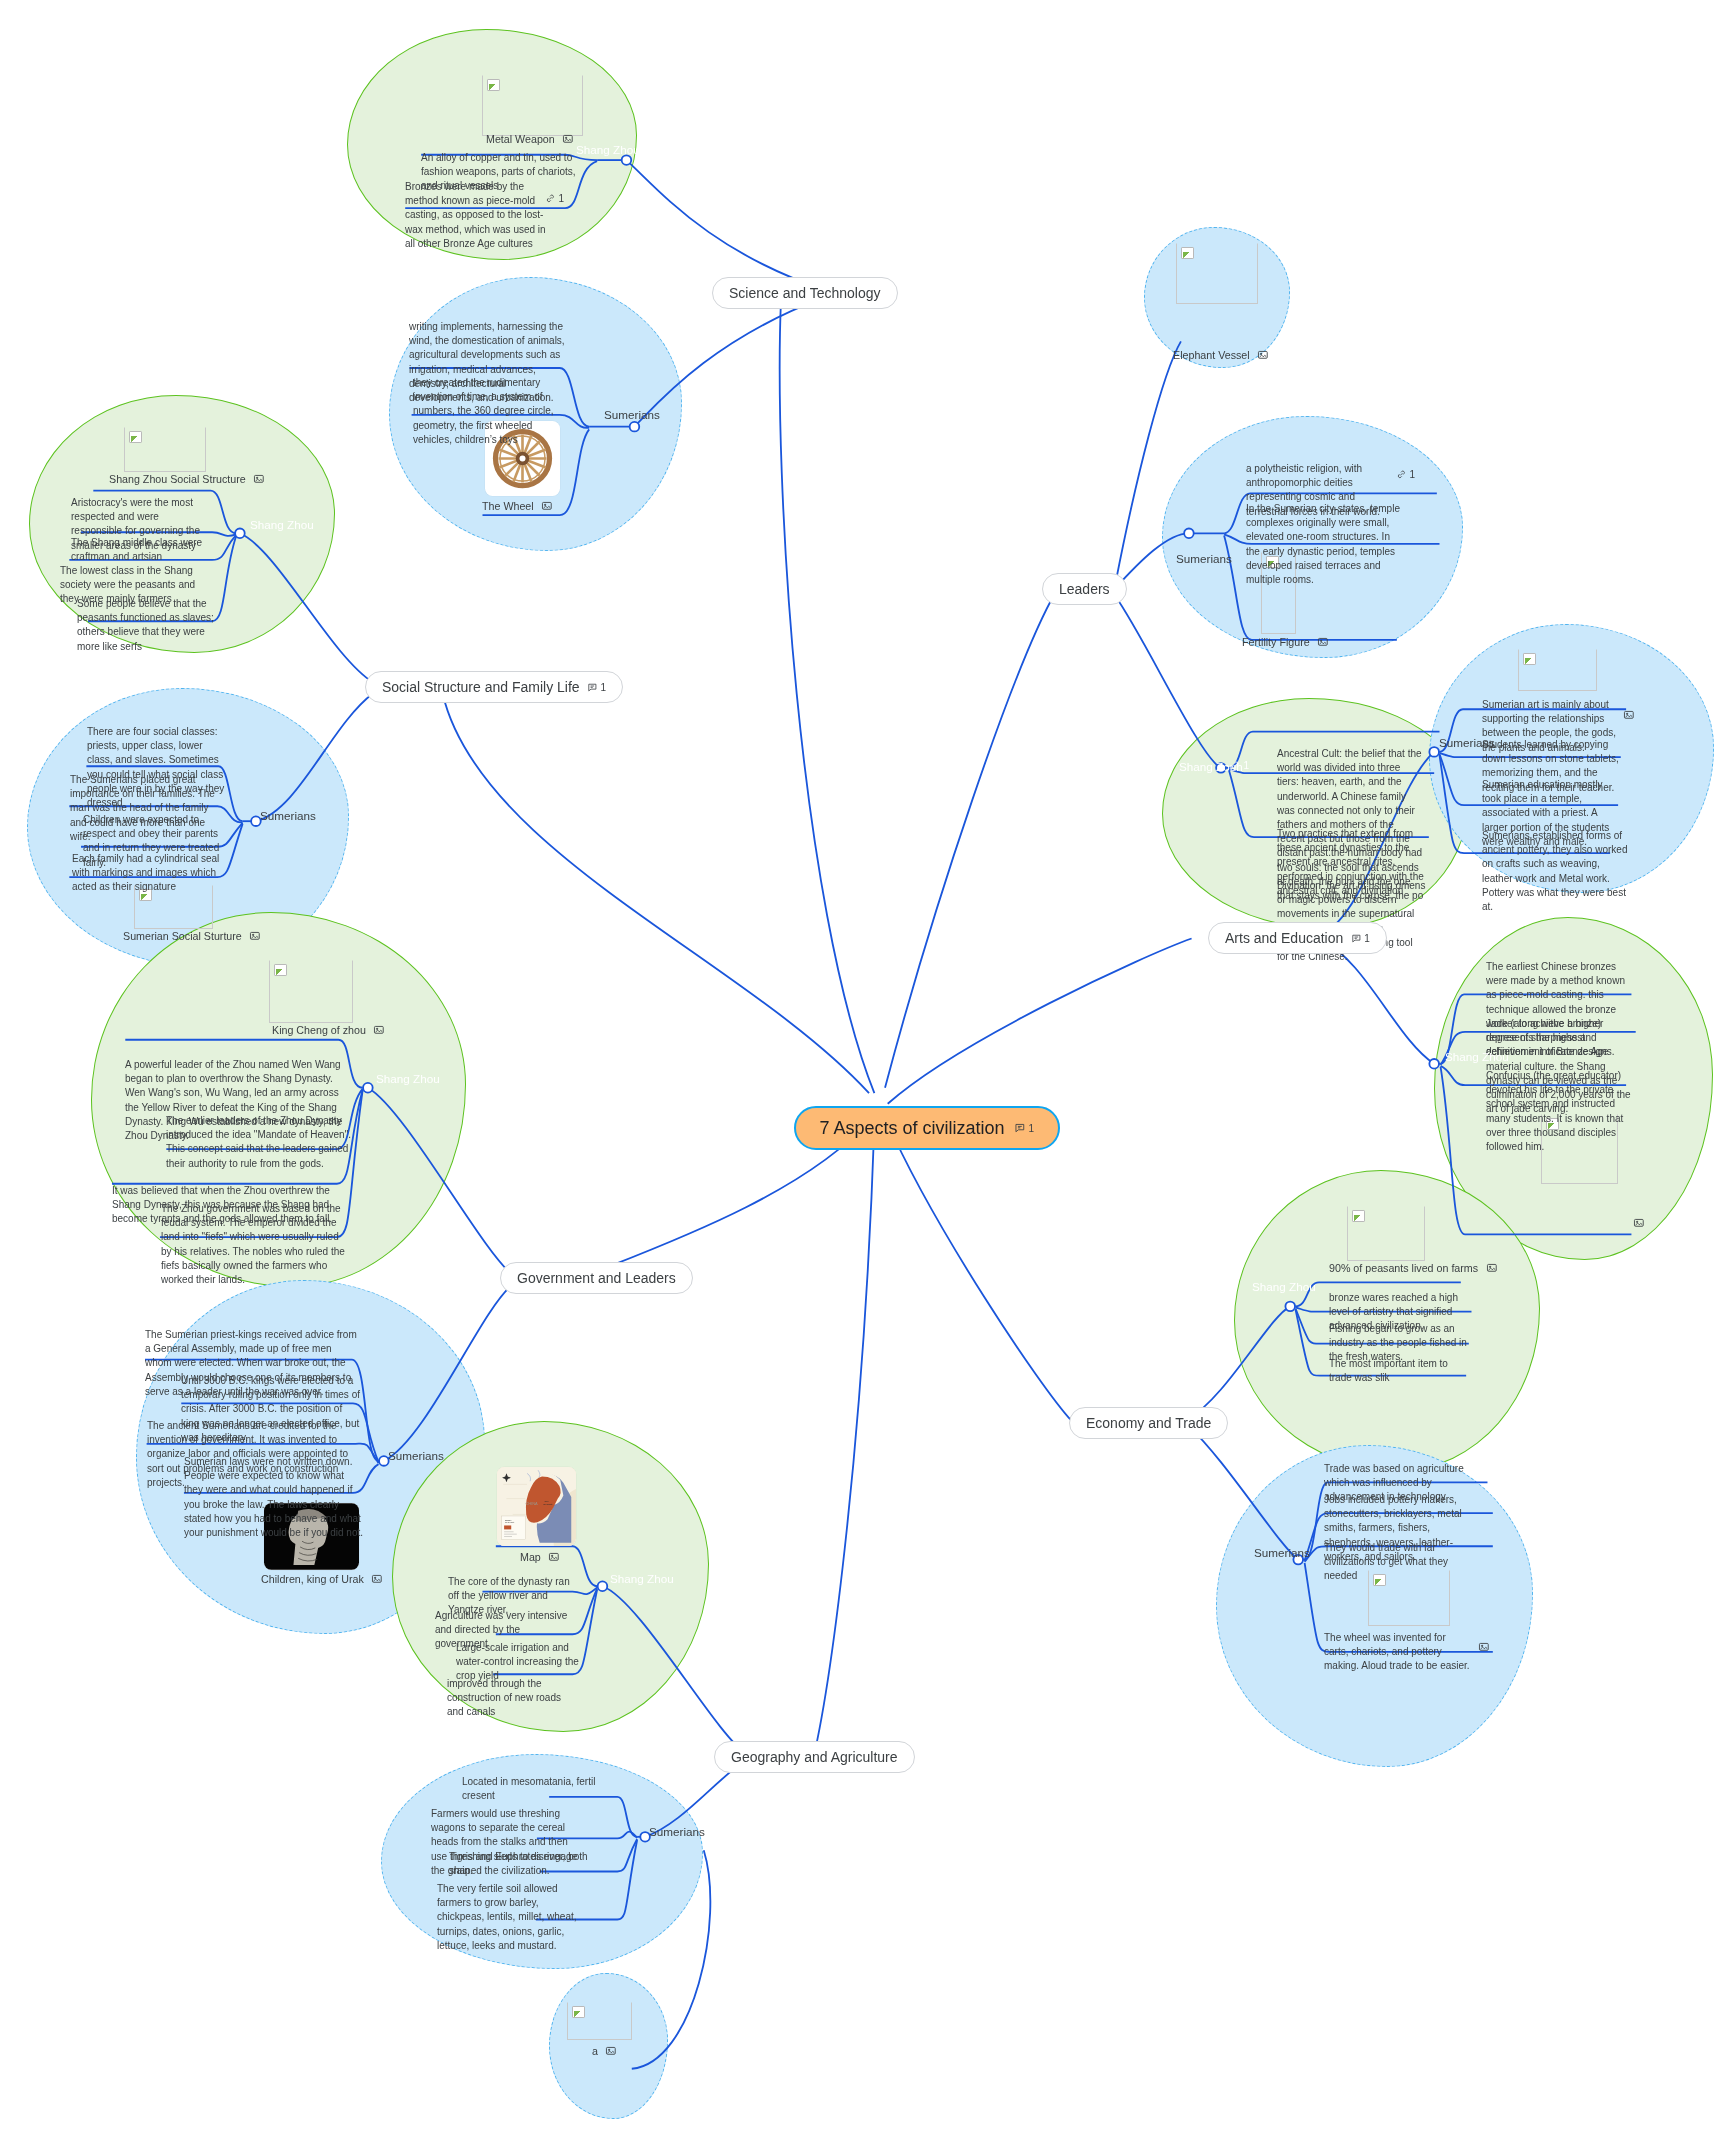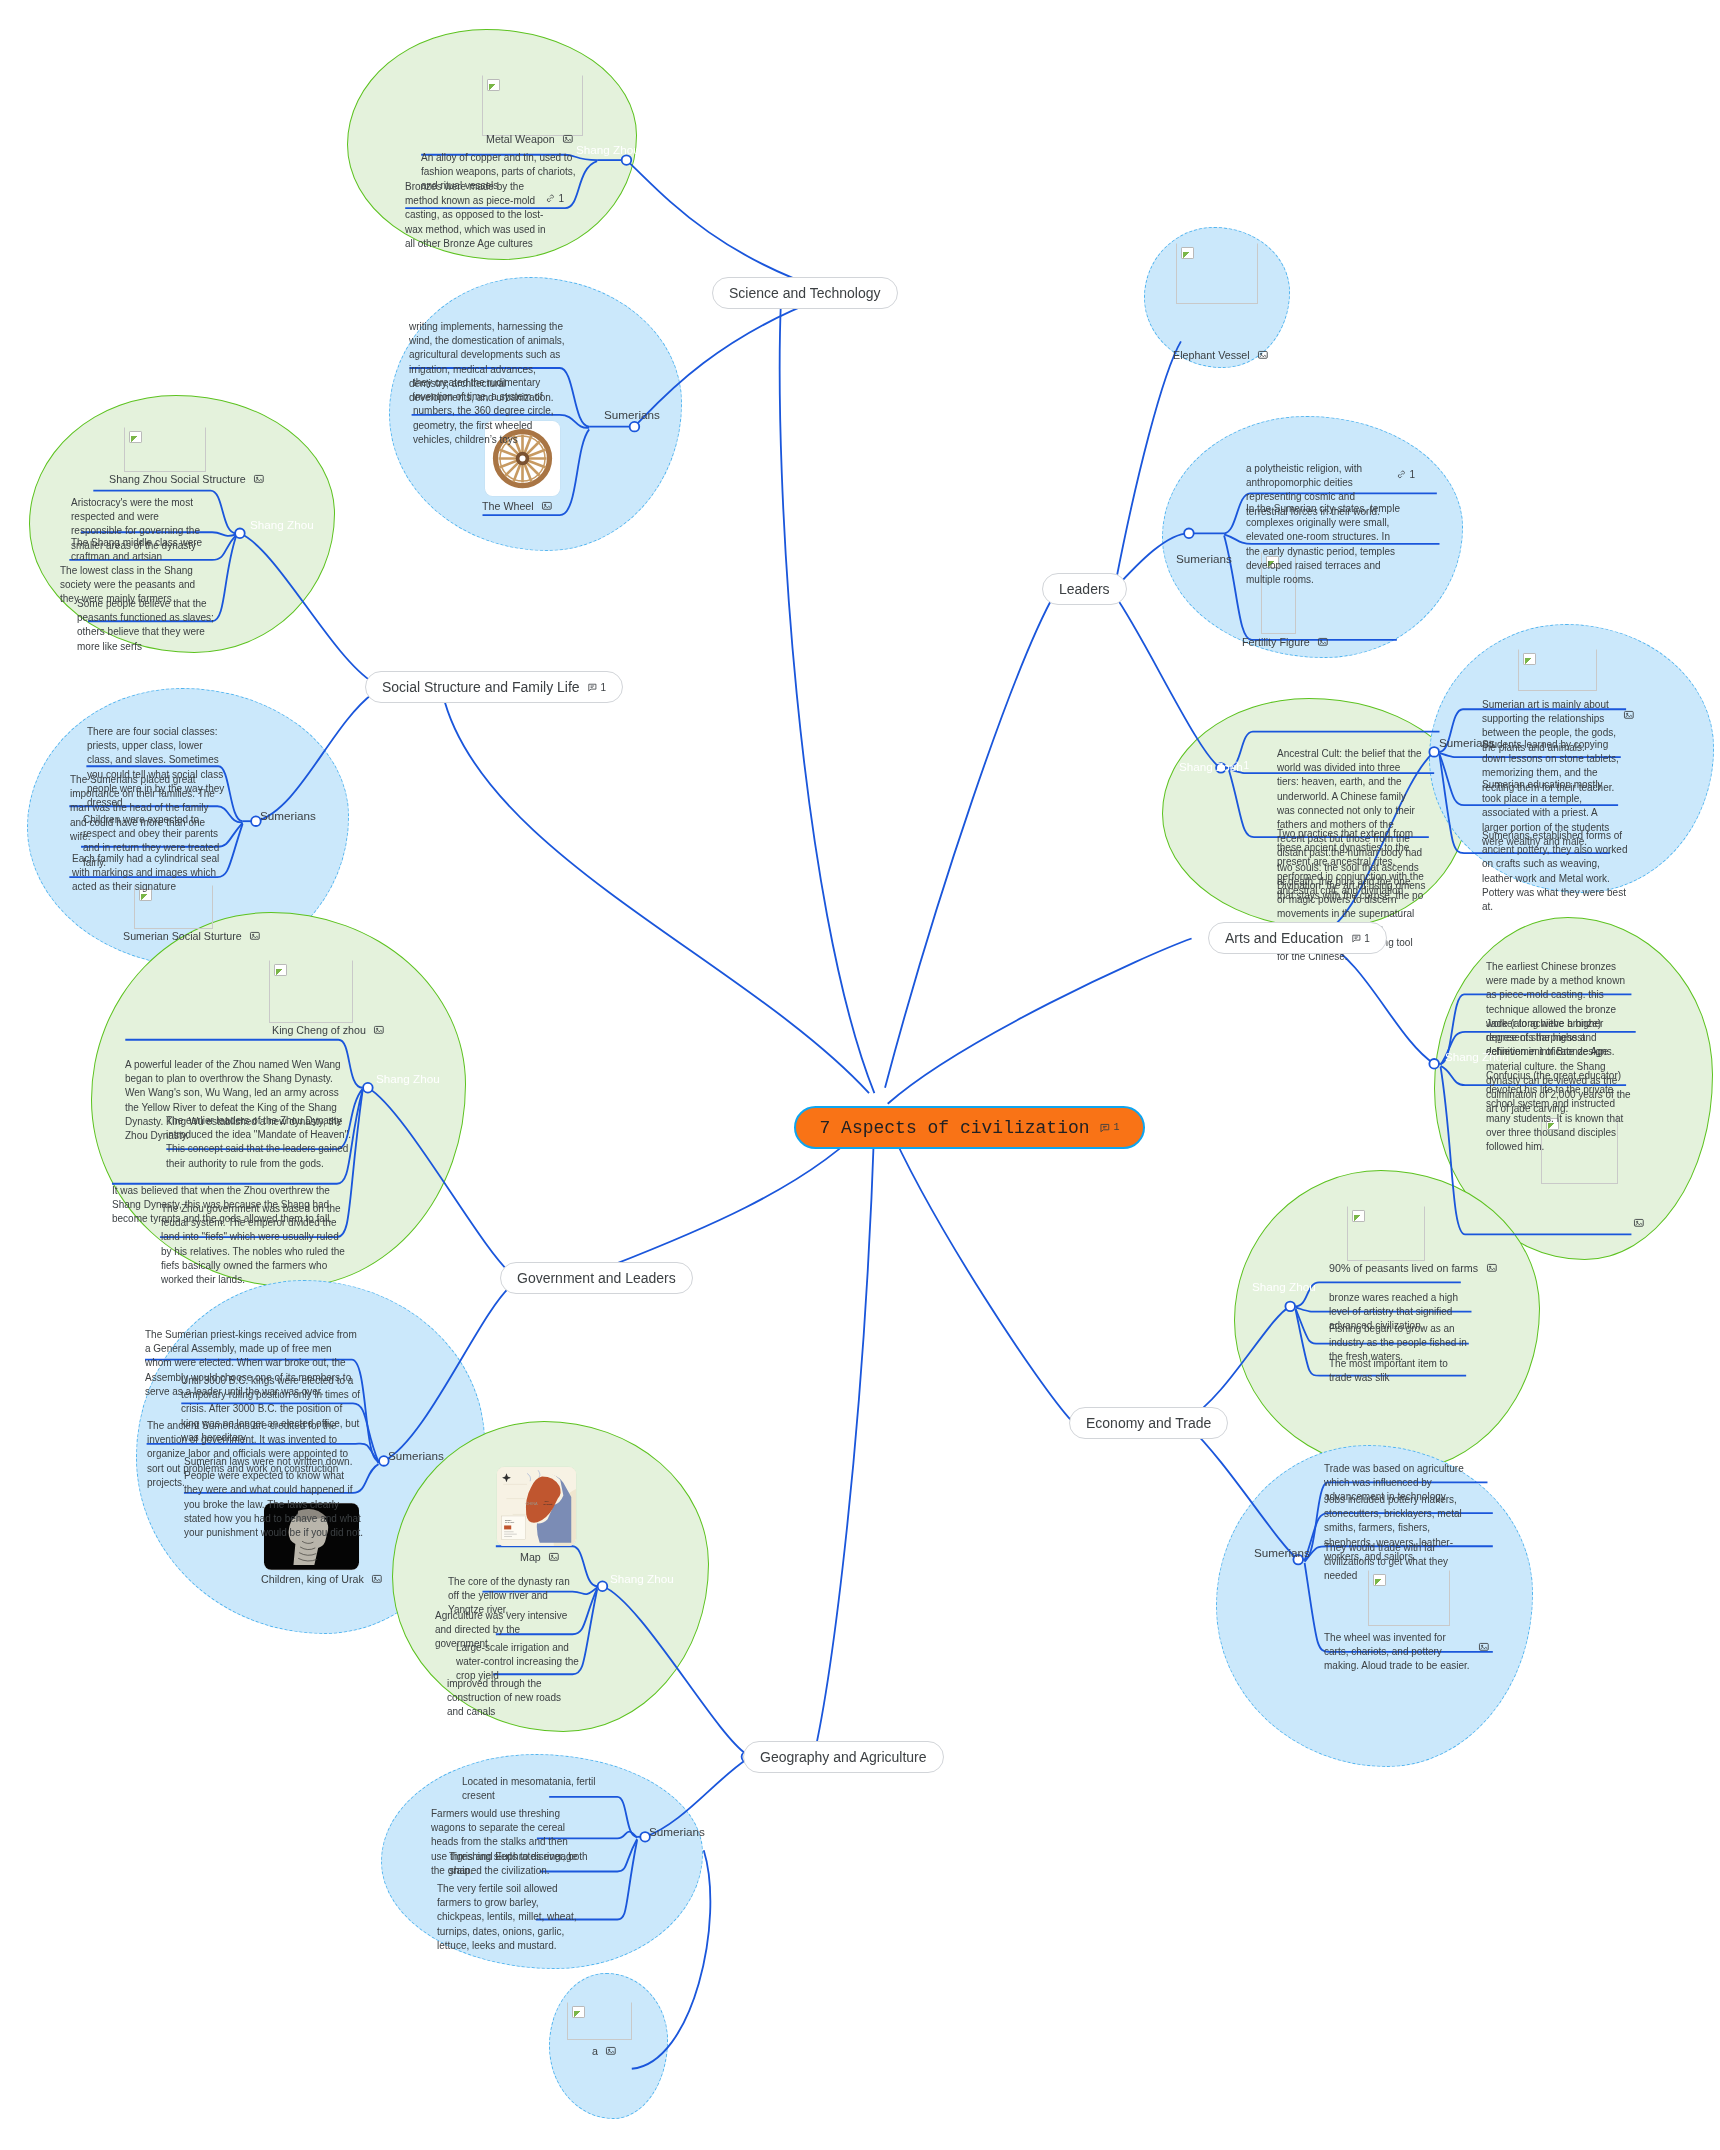--- a/index.html
+++ b/index.html
@@ -10,23 +10,23 @@
 
   
   .blob{position:absolute;border-radius:48% 52% 46% 54% / 50% 46% 54% 50%;}
   .blob.green{background:#e4f2dc;border:1.6px solid #5cc21f;}
   .blob.blue{background:#cbe8fb;border:1.6px dashed #4fb3ef;}
 
   
   .branch-pill{position:absolute;background:#fff;border:1.1px solid #d2d5d9;
      border-radius:21.3px;padding:7px 16px;font-size:14px;color:#3c4043;
      white-space:nowrap;display:flex;align-items:center;gap:7.5px;z-index:40;}
-  .root-pill{position:absolute;background:#f97316;border:2.1px solid #0ea5f0;
+  .root-pill{position:absolute;background:#fdba74;border:2.1px solid #0ea5f0;
      border-radius:24.5px;padding:9.6px 23.5px;font-size:18px;color:#202124;
-     white-space:nowrap;display:flex;align-items:center;gap:9.6px;z-index:45;font-family:Liberation Mono, monospace;}
+     white-space:nowrap;display:flex;align-items:center;gap:9.6px;z-index:45;}
 
   .leaf{position:absolute;font-size:10px;line-height:1.42;color:#3c4043;z-index:30;}
   .sub-label{position:absolute;font-size:11.7px;color:#3c4043;z-index:35;white-space:nowrap;}
   .sub-label.ghost{color:#ffffff;}
 
   .img-ph{position:absolute;border-left:0.5px solid #c9c9c9;border-right:0.5px solid #c9c9c9;
      border-bottom:0.5px solid #c9c9c9;border-top:0.5px solid transparent;
      background:transparent;z-index:28;}
   .img-ph:before{content:"";position:absolute;left:3.7px;top:2.7px;width:11.7px;height:10.7px;
      background:
@@ -241,21 +241,21 @@
           <path d="M8 9h8M8 12h5"></path>
         </svg>
       <span>1</span>
     </span>
   </div>
 
   <div class="branch-pill" style="left:500px;top:1262px;">
     <span>Government and Leaders</span>
   </div>
 
-  <div class="branch-pill" style="left:743px;top:1741px;align-items:center;">
+  <div class="branch-pill" style="left:714px;top:1741px;align-items:center;">
     <span>Geography and Agriculture</span>
   </div>
 
   <div class="branch-pill" style="left:1042px;top:573px;">
     <span>Leaders</span>
   </div>
 
   <div class="branch-pill" style="left:1208px;top:922px;">
     <span>Arts and Education</span>
     <span class="badge">

